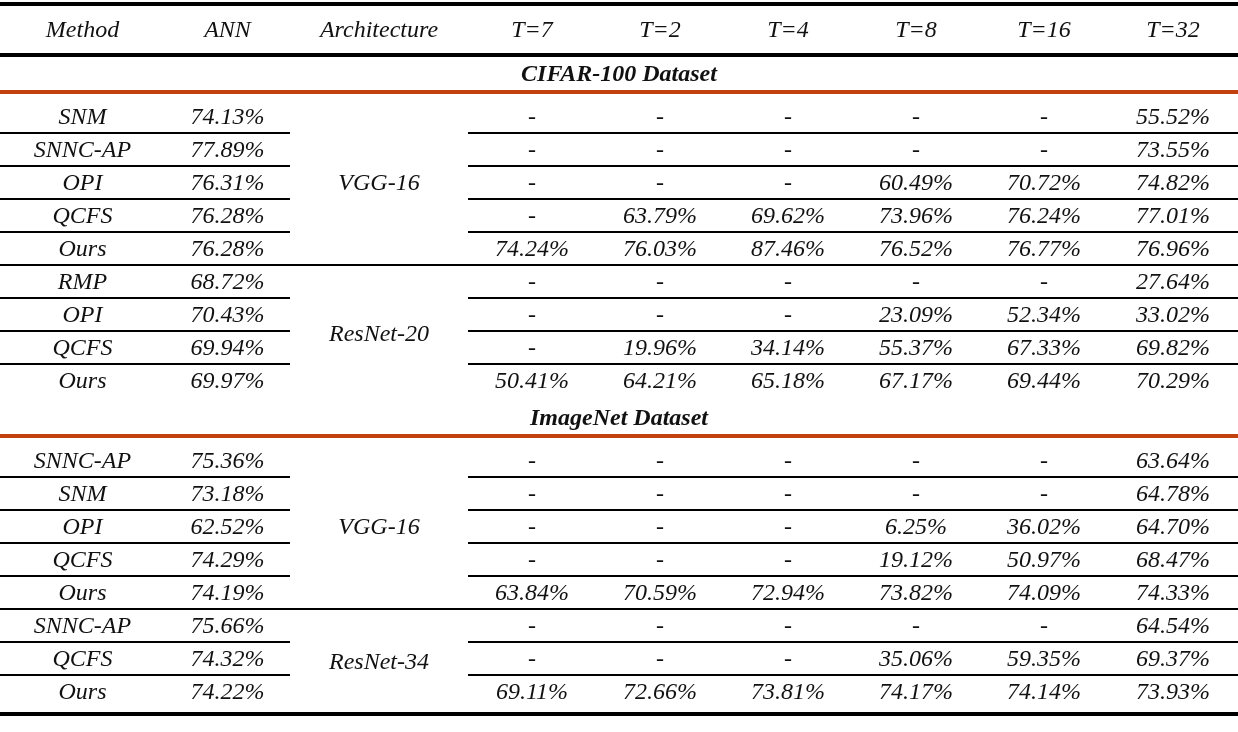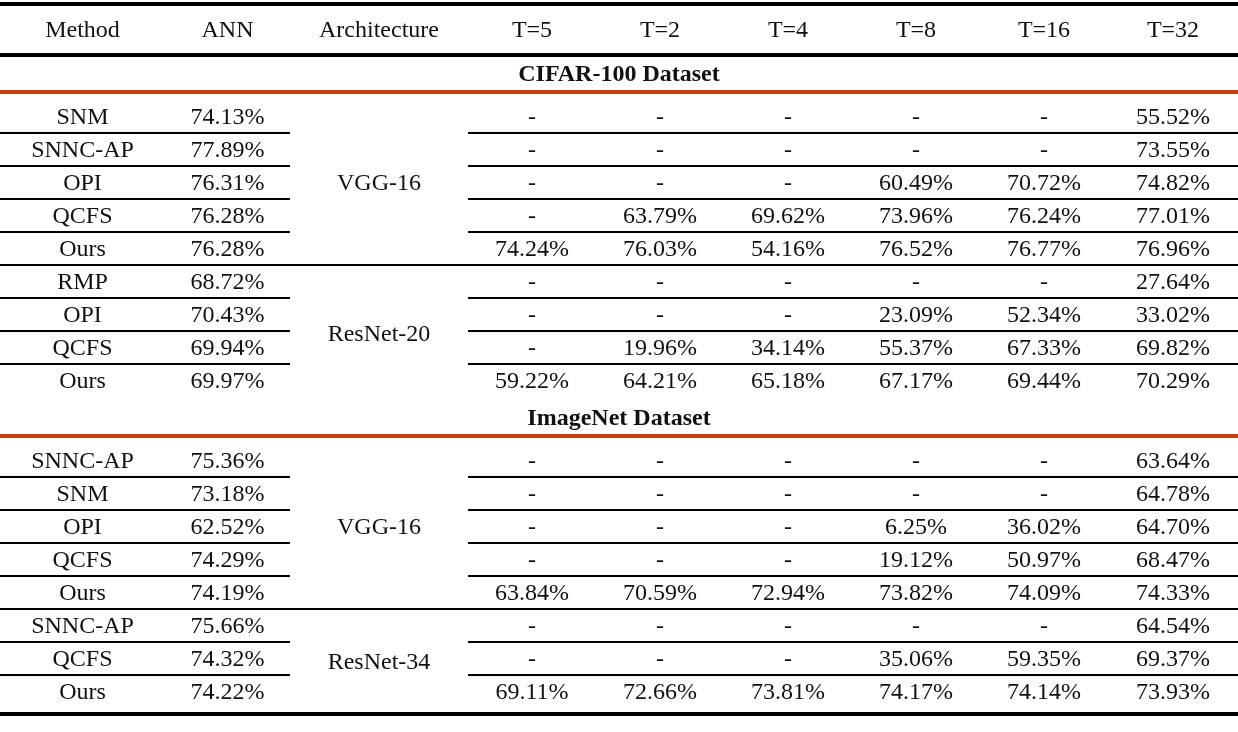--- a/index.html
+++ b/index.html
@@ -6,20 +6,21 @@
   body {
     width: 1238px; height: 732px; overflow: hidden;
     font-family: "Liberation Serif", "DejaVu Serif", serif;
     color: #111111;
   }
   table.results {
     position: absolute; left: 0; top: 2px;
     width: 1238px;
     border-collapse: collapse;
     font-size: 24px;
+    font-style: italic;
   }
   table.results col.c-method { width: 165px; }
   table.results col.c-ann { width: 125px; }
   table.results col.c-arch { width: 178px; }
   table.results col.c-t { width: 128px; }
   table.results col.c-t32 { width: 130px; }
   table.results td, table.results th {
     padding: 0; text-align: center; font-weight: normal;
     line-height: 31px; height: 31px;
   }
@@ -49,21 +50,21 @@
       <col class="c-t">
       <col class="c-t">
       <col class="c-t">
       <col class="c-t32">
   </colgroup>
   <thead>
     <tr class="head-row">
       <th>Method</th>
       <th>ANN</th>
       <th>Architecture</th>
-      <th>T=5</th>
+      <th>T=7</th>
       <th>T=2</th>
       <th>T=4</th>
       <th>T=8</th>
       <th>T=16</th>
       <th>T=32</th>
     </tr>
   </thead>
   <tbody id="table-body">
       <tr class="section-row">
         <td colspan="9">CIFAR-100 Dataset</td>
@@ -107,21 +108,21 @@
         <td class="seg">69.62%</td>
         <td class="seg">73.96%</td>
         <td class="seg">76.24%</td>
         <td class="seg">77.01%</td>
       </tr>
       <tr class="data">
         <td class="seg bold">Ours</td>
         <td class="seg">76.28%</td>
         <td class="seg">74.24%</td>
         <td class="seg">76.03%</td>
-        <td class="seg">54.16%</td>
+        <td class="seg">87.46%</td>
         <td class="seg">76.52%</td>
         <td class="seg">76.77%</td>
         <td class="seg">76.96%</td>
       </tr>
       <tr class="data group-start">
         <td>RMP</td>
         <td>68.72%</td>
         <td class="arch" rowspan="4">ResNet-20</td>
         <td>-</td>
         <td>-</td>
@@ -146,21 +147,21 @@
         <td class="seg">-</td>
         <td class="seg">19.96%</td>
         <td class="seg">34.14%</td>
         <td class="seg">55.37%</td>
         <td class="seg">67.33%</td>
         <td class="seg">69.82%</td>
       </tr>
       <tr class="data last-of-section">
         <td class="seg bold">Ours</td>
         <td class="seg">69.97%</td>
-        <td class="seg">59.22%</td>
+        <td class="seg">50.41%</td>
         <td class="seg">64.21%</td>
         <td class="seg">65.18%</td>
         <td class="seg">67.17%</td>
         <td class="seg">69.44%</td>
         <td class="seg">70.29%</td>
       </tr>
       <tr class="section-row">
         <td colspan="9">ImageNet Dataset</td>
       </tr>
       <tr class="data first-data">

